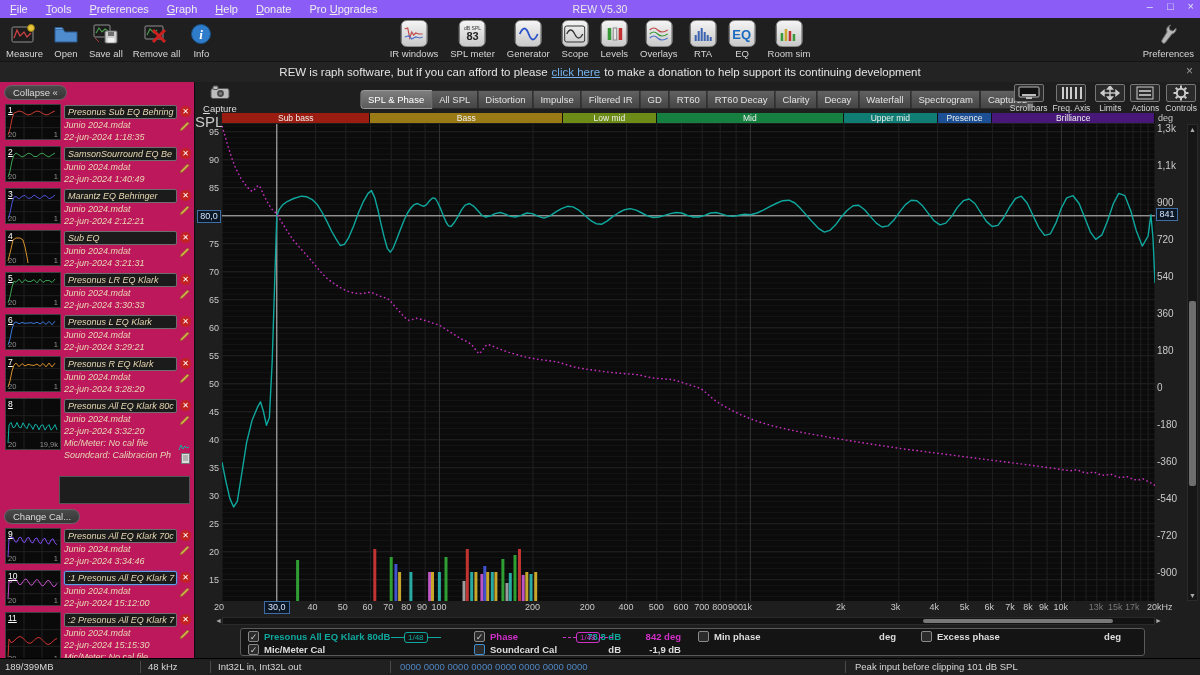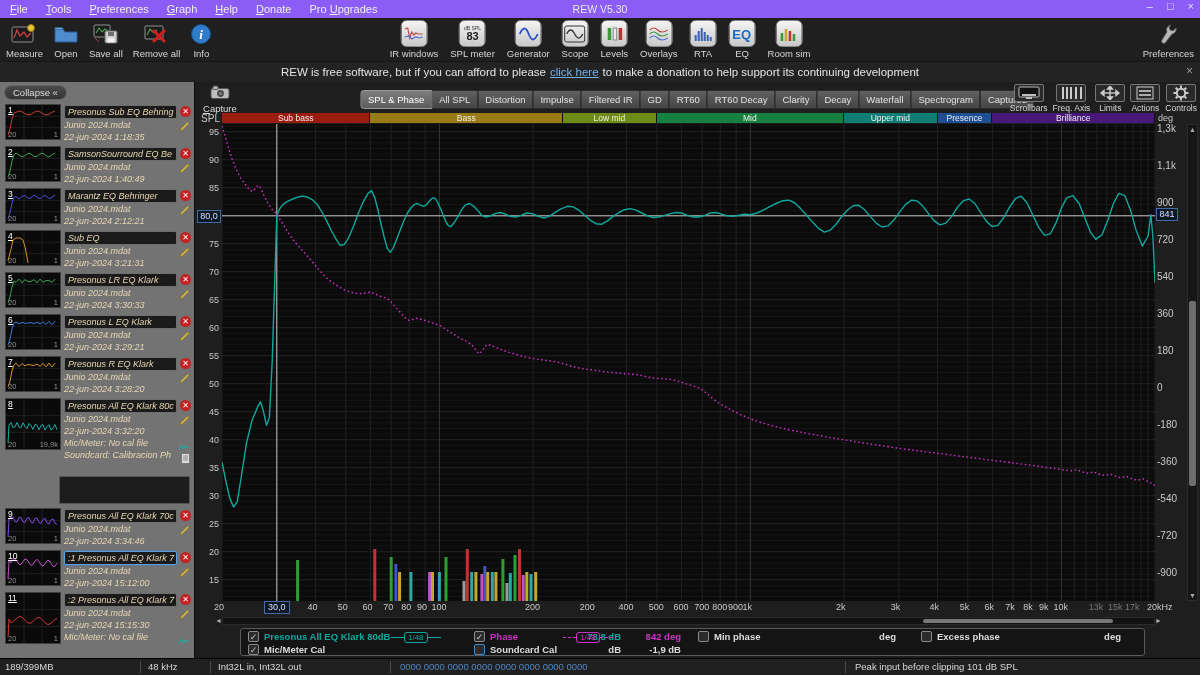--- a/index.html
+++ b/index.html
@@ -28,21 +28,21 @@
   .splbadge .t { font-size:5px; color:#333; }
   .splbadge .v { font-size:11px; font-weight:bold; color:#222; }
 
   
   .donation { position:relative; height:20px; background:#232323; display:flex; align-items:center; justify-content:center; font-size:11.5px; color:#e4e4e4; }
   .donation a { color:#74b2ee; text-decoration:underline; cursor:pointer; margin:0 4px; }
   .don-close { position:absolute; right:7px; top:2px; color:#9a9a9a; font-size:12px; cursor:pointer; }
 
   
   .main { position:relative; display:flex; height:576px; }
-  .sidebar { position:relative; width:195px; background:#737373; border-right:1px solid #0d0d0d; overflow:hidden; flex:none; }
+  .sidebar { position:relative; width:195px; background:#be185d; border-right:1px solid #0d0d0d; overflow:hidden; flex:none; }
   .collapse-row { height:20px; }
   .sbtn { display:inline-block; margin:3px 0 0 4px; padding:1px 8px; font-size:9.5px; color:#ddd; background:linear-gradient(#4a4a4a,#353535); border:1px solid #666; border-radius:8px; cursor:pointer; }
   .meas-item { position:relative; height:42px; }
   .meas-item .thumb { position:absolute; left:5px; top:2px; width:56px; height:36px; background:#0a0a0a; border:1px solid #3f3f3f; cursor:pointer; }
   .meas-item .num { position:absolute; left:2px; top:0; font-size:8.5px; color:#fff; text-decoration:underline; z-index:2; }
   .meas-item .tx { position:absolute; bottom:0; left:2px; font-size:7.5px; color:#8f8f8f; z-index:2; }
   .meas-item .tx2 { position:absolute; bottom:0; right:2px; font-size:7.5px; color:#8f8f8f; z-index:2; }
   .meas-item .info { position:absolute; left:64px; right:3px; top:2px;font-style:italic; }
   .name-row { display:flex; align-items:center; gap:3px; height:15px; }
   .name-box { flex:1; height:14px; line-height:13px; padding:0 3px; font-size:9px; color:#e6d8b2; background:#1b1b1b; border:1px solid #6e6e6e; border-radius:2px; white-space:nowrap; overflow:hidden; cursor:text; }
@@ -60,21 +60,21 @@
   .tabs { position:absolute; top:8px; left:50%; transform:translateX(-50%); display:flex; }
   .tab { padding:3px 7px; font-size:9.5px; color:#e2e2e2; background:linear-gradient(#616161,#454545); border:1px solid #2b2b2b; border-left:none; white-space:nowrap; cursor:pointer; }
   .tab:first-child { border-left:1px solid #2b2b2b; border-radius:3px 0 0 3px; }
   .tab:last-child { border-radius:0 3px 3px 0; }
   .tab.active { background:linear-gradient(#7e7e7e,#5c5c5c); color:#fff; border-color:#9a9a9a; }
   .gcontrols { position:absolute; top:2px; right:3px; display:flex; gap:5px; }
   .gctrl { display:flex; flex-direction:column; align-items:center; gap:1px; cursor:pointer; }
   .gctrl .gi { width:30px; height:18px; border:1px solid #777; border-radius:2px; background:#2a2a2a; display:flex; align-items:center; justify-content:center; }
   .gctrl .gl { font-size:8.5px; color:#d8d8d8; white-space:nowrap; }
   .bandrow { position:absolute; top:31px; left:0; right:0; height:11px; }
-  .ax-l { position:absolute; left:0; top:0; width:25px; text-align:right; font-size:10px; color:#c9c9c9; }
+  .ax-l { position:absolute; left:0; top:0; width:25px; text-align:right; font-size:15px; color:#c9c9c9; }
   .ax-r { position:absolute; left:963px; top:0; font-size:9px; color:#c9c9c9; }
   .bands { position:absolute; left:27px; top:0; width:933px; height:10px; }
   .band { position:absolute; top:0; height:10px; border-right:1px solid #111; font-size:8.5px; color:#eee; text-align:center; line-height:10px; overflow:hidden; white-space:nowrap; }
   #plot { position:absolute; left:27px; top:42px; }
   .ylab { position:absolute; width:24px; text-align:right; font-size:9px; color:#c9c9c9; }
   .yrlab { position:absolute; left:962px; width:30px; font-size:10px; color:#c9c9c9; }
   .xlab { position:absolute; top:520px; font-size:9px; color:#c9c9c9; }
   .xlab.dim { color:#777; }
   .curbox { position:absolute; background:#0d1724; border:1px solid #3f6ea6; color:#cfe2ff; font-size:9px; line-height:11px; text-align:center; z-index:3; }
   
@@ -275,21 +275,21 @@
             <svg width="20" height="22">
               <path d="M13 2 a5 5 0 0 0 -4 7 L4 17 a2.2 2.2 0 0 0 3 3 L14 11 a5 5 0 0 0 4 -6 l-3 3 -3 -1 -1 -3 Z" fill="#b8b8b8" stroke="#666"></path>
             </svg>
           </div>
      <div class="tblabel">Preferences</div>
         </div>
       </div>
   </div>
 
   <div class="donation">
-    <span>REW is free software, but if you can afford to please</span>
+    <span>REW is raph software, but if you can afford to please</span>
     <a>click here</a>
     <span>to make a donation to help support its continuing development</span>
     <span class="don-close">×</span>
   </div>
 
   <div class="main">
     <div class="sidebar">
       <div class="collapse-row">
         <span class="sbtn">Collapse «</span>
       </div>
@@ -531,20 +531,21 @@
                   <rect x="0.5" y="0.5" width="8" height="10" fill="#dcdcdc" stroke="#777"></rect>
                   <g stroke="#888">
                     <line x1="2" y1="3" x2="7" y2="3"></line>
                     <line x1="2" y1="5" x2="7" y2="5"></line>
                     <line x1="2" y1="7" x2="7" y2="7"></line>
                   </g>
                 </svg></span>
     </div>
     <div class="notes-box"></div>
   </div>
+          <div class="changecal-row"><span class="sbtn">Change Cal...</span></div>
   <div class="meas-item" style="height:42px">
     <div class="thumb" style="height:36px">
       <span class="num">9</span>
       <svg width="54" height="34">
                 <g stroke="#202020">
                   <line x1="0" y1="11.333333333333334" x2="54" y2="11.333333333333334"></line>
                   <line x1="0" y1="22.666666666666668" x2="54" y2="22.666666666666668"></line>
                   <line x1="18" y1="0" x2="18" y2="34"></line>
                   <line x1="36" y1="0" x2="36" y2="34"></line>
                 </g>

